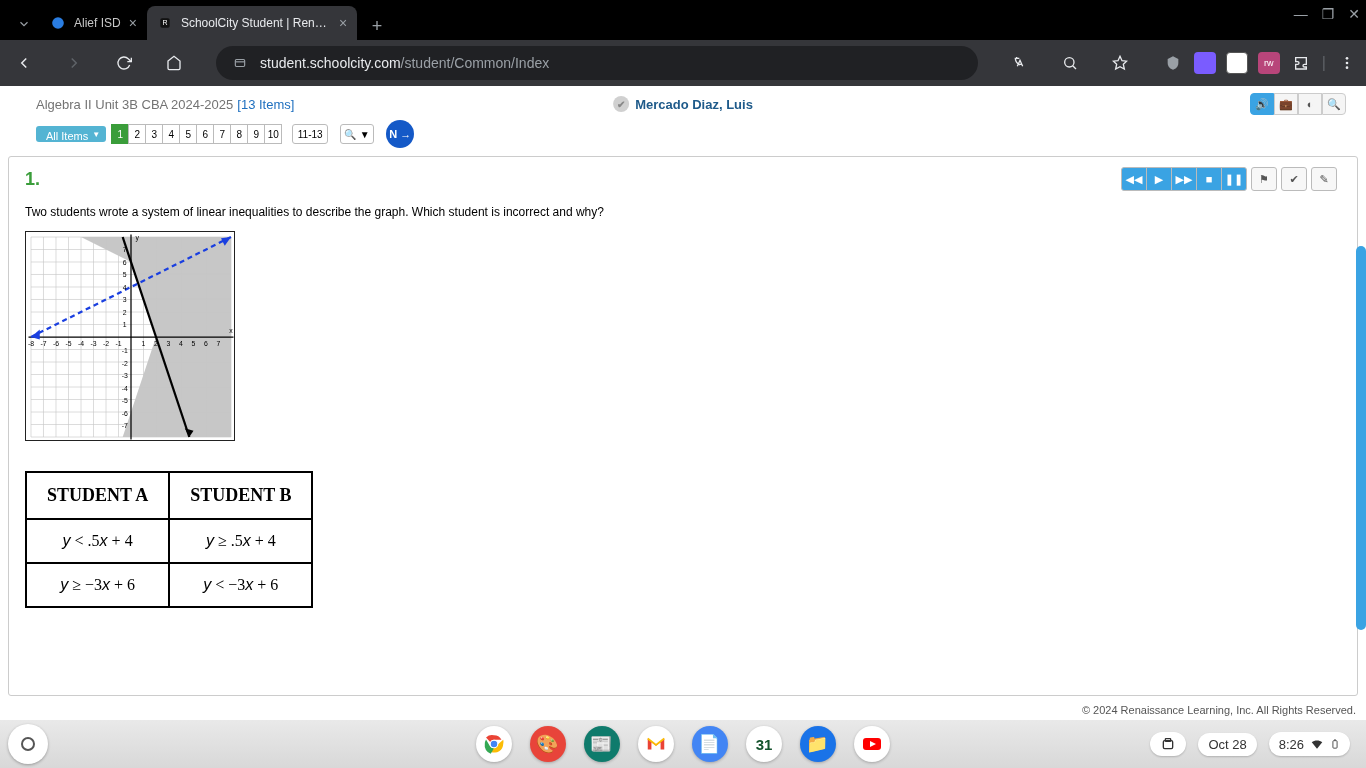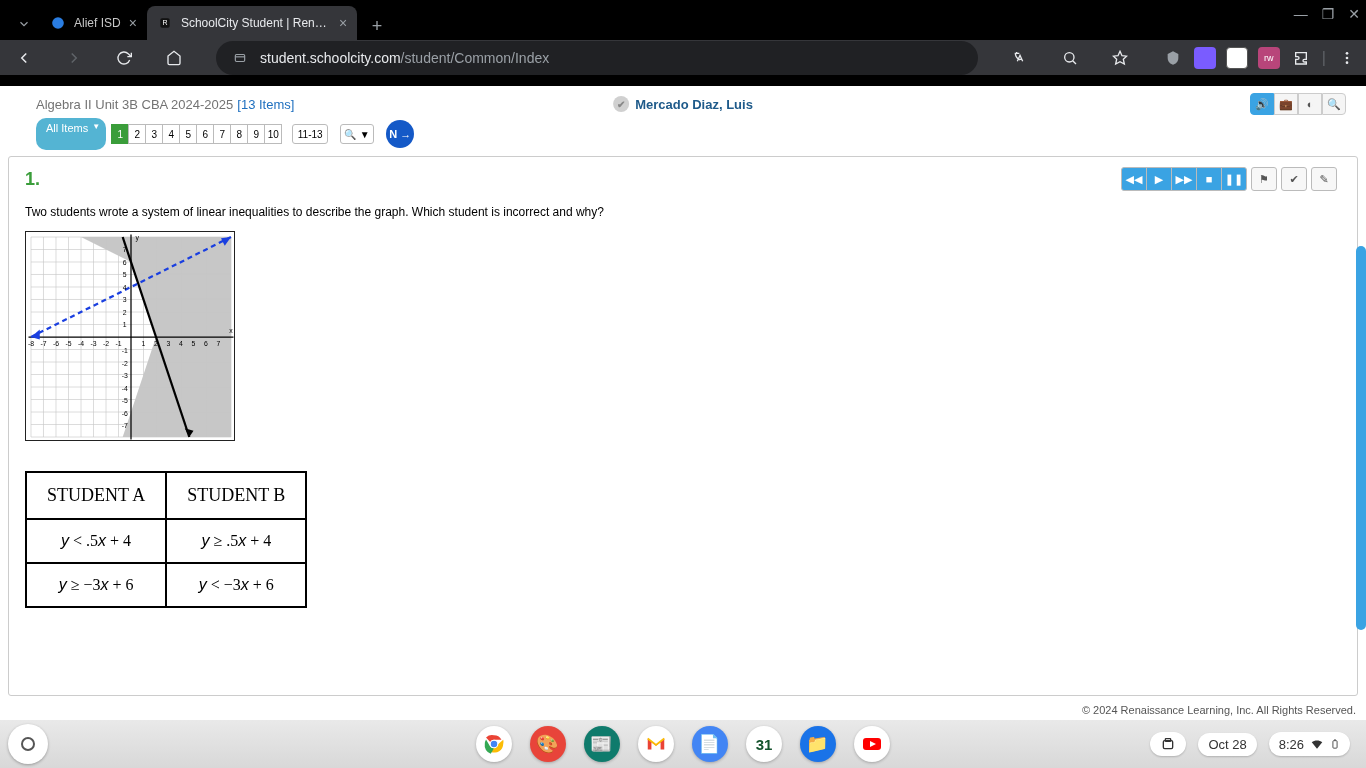--- a/index.html
+++ b/index.html
@@ -11,21 +11,21 @@
 .tab-search { width:32px; height:32px; display:flex; align-items:center; justify-content:center; color:#9aa0a6; cursor:pointer; }
 .tab { display:flex; align-items:center; height:34px; padding:0 10px; max-width:240px; color:#c7c7c7; font-size:12px; border-top-left-radius:8px; border-top-right-radius:8px; position:relative; cursor:pointer; }
 .tab .favicon { width:16px; height:16px; margin-right:8px; display:inline-flex; align-items:center; justify-content:center; }
 .tab .title { white-space:nowrap; overflow:hidden; text-overflow:ellipsis; max-width:150px; }
 .tab .close { margin-left:8px; font-size:14px; color:#9aa0a6; }
 .tab.active { background:#35363a; color:#e8eaed; }
 .newtab { width:28px; height:28px; display:flex; align-items:center; justify-content:center; color:#9aa0a6; margin-left:6px; cursor:pointer; font-size:18px; }
 .win-controls { position:absolute; right:6px; top:6px; display:flex; gap:14px; color:#9aa0a6; font-size:14px; }
 .win-controls span { cursor:pointer; }
 
-.toolbar { height:35px; background:#35363a; display:flex; align-items:center; padding:0 8px; gap:18px; }
+.toolbar { height:46px; background:#35363a; display:flex; align-items:center; padding:0 8px; gap:18px; }
 .tb-icon { width:32px; height:32px; display:flex; align-items:center; justify-content:center; color:#9aa0a6; cursor:pointer; border-radius:50%; }
 .tb-icon.disabled { color:#5f6368; cursor:default; }
 .omnibox { flex:1; height:34px; background:#202124; border-radius:17px; display:flex; align-items:center; padding:0 14px; color:#e8eaed; font-size:14px; margin:0 8px; }
 .omnibox .site-chip { width:20px; height:20px; margin-right:10px; display:flex; align-items:center; justify-content:center; color:#9aa0a6; font-size:12px; }
 .omnibox .url-host { color:#e8eaed; }
 .omnibox .url-path { color:#9aa0a6; }
 .ext-icons { display:flex; align-items:center; gap:10px; margin-left:8px; }
 .ext { width:22px; height:22px; display:flex; align-items:center; justify-content:center; border-radius:4px; font-size:12px; }
 
 
@@ -34,21 +34,21 @@
 .sc-title { color:#737373; }
 .sc-items { color:#1e6fbf; margin-left:4px; }
 .sc-user { position:absolute; left:50%; transform:translateX(-50%); display:flex; align-items:center; gap:6px; color:#1e5a8a; font-weight:bold; font-size:13px; }
 .sc-user .avatar { width:16px; height:16px; border-radius:50%; background:#d0d0d0; display:inline-flex; align-items:center; justify-content:center; color:#888; font-size:10px; }
 .header-tools { margin-left:auto; display:flex; gap:0; }
 .ht { width:24px; height:22px; border:1px solid #ccc; background:#f5f5f5; display:flex; align-items:center; justify-content:center; font-size:11px; color:#555; cursor:pointer; }
 .ht:first-child { border-radius:4px 0 0 4px; background:#3aa3e3; color:#fff; border-color:#3aa3e3; }
 .ht:last-child { border-radius:0 4px 4px 0; }
 
 .sc-toolbar { height:36px; padding:4px 20px 4px 36px; display:flex; align-items:center; gap:6px; }
-.all-items { background:#54b4d3; color:#fff; font-size:11px; padding:4px 18px 16px 10px; border-radius:10px; position:relative; cursor:pointer; }
+.all-items { background:#54b4d3; color:#fff; font-size:11px; padding:4px 18px 0 10px; border-radius:3px; position:relative; cursor:pointer; }
 .all-items::after { content:"▼"; position:absolute; right:6px; font-size:8px; }
 .qnums { display:flex; }
 .qn { width:18px; height:20px; border:1px solid #bbb; background:#fff; font-size:10px; display:flex; align-items:center; justify-content:center; cursor:pointer; margin-left:-1px; }
 .qn.current { background:#3a9d3a; color:#fff; border-color:#3a9d3a; }
 .qn.range { width:36px; border-radius:3px; margin-left:4px; }
 .zoom-dd { width:34px; height:20px; border:1px solid #bbb; border-radius:3px; margin-left:6px; display:flex; align-items:center; justify-content:center; font-size:10px; cursor:pointer; gap:2px; }
 .next-circle { width:28px; height:28px; border-radius:50%; background:#1459c7; color:#fff; display:flex; align-items:center; justify-content:center; font-size:11px; font-weight:bold; margin-left:6px; cursor:pointer; }
 .action-btns { margin-left:auto; display:flex; gap:4px; }
 .abtn { font-size:11px; color:#fff; padding:4px 10px; border-radius:3px; cursor:pointer; }
 .save { background:#4aa64a; }
@@ -62,21 +62,21 @@
 .mc { width:26px; height:24px; border:1px solid #bbb; background:#3aa3e3; color:#fff; display:flex; align-items:center; justify-content:center; font-size:11px; cursor:pointer; margin-left:-1px; }
 .mc.plain { background:#f7f7f7; color:#555; margin-left:4px; border-radius:3px; }
 .q-text { font-size:12px; color:#000000; margin:14px 0 12px; }
 
 
 .graph-box { width:210px; height:210px; border:1px solid #222; position:relative; background:#fff; overflow:hidden; }
 
 
 .stable { border-collapse:collapse; margin-top:30px; }
 .stable td, .stable th { border:2px solid #000; padding:12px 20px; font-family:"Times New Roman",serif; font-size:16px; text-align:center; vertical-align:middle; }
-.stable th { font-weight:normal; font-size:18px; }
+.stable th { font-weight:bold; font-size:18px; }
 
 .footer { position:absolute; bottom:48px; right:10px; font-size:11px; color:#555; background:#fff; height:20px; display:flex; align-items:center; }
 
 
 .shelf { position:absolute; bottom:0; left:0; right:0; height:48px; background:linear-gradient(#e9e9e9,#d8d8d8); display:flex; align-items:center; }
 .launcher { width:40px; height:40px; border-radius:50%; background:#fff; margin-left:8px; display:flex; align-items:center; justify-content:center; cursor:pointer; box-shadow:0 1px 3px rgba(0,0,0,.3); }
 .launcher-inner { width:14px; height:14px; border:2px solid #555; border-radius:50%; }
 .shelf-apps { position:absolute; left:50%; transform:translateX(-50%); display:flex; gap:18px; }
 .app { width:36px; height:36px; border-radius:50%; display:flex; align-items:center; justify-content:center; cursor:pointer; font-size:18px; color:#fff; box-shadow:0 1px 3px rgba(0,0,0,.25); }
 .shelf-status { margin-left:auto; display:flex; align-items:center; gap:12px; padding-right:16px; font-size:13px; color:#333; }

